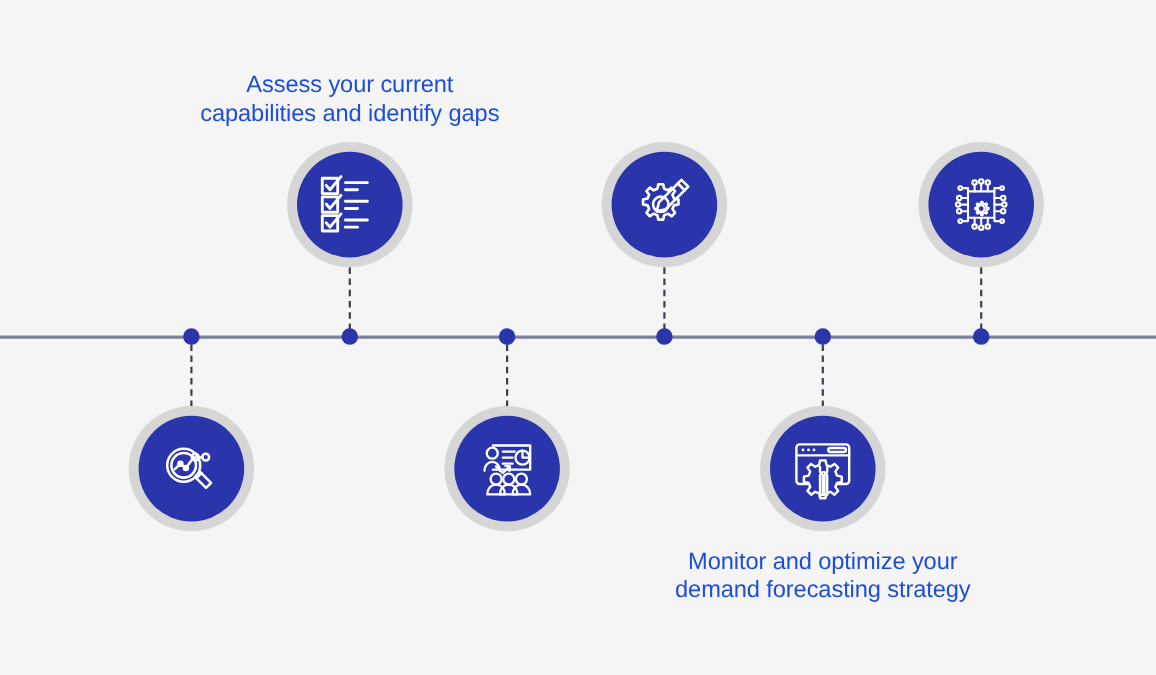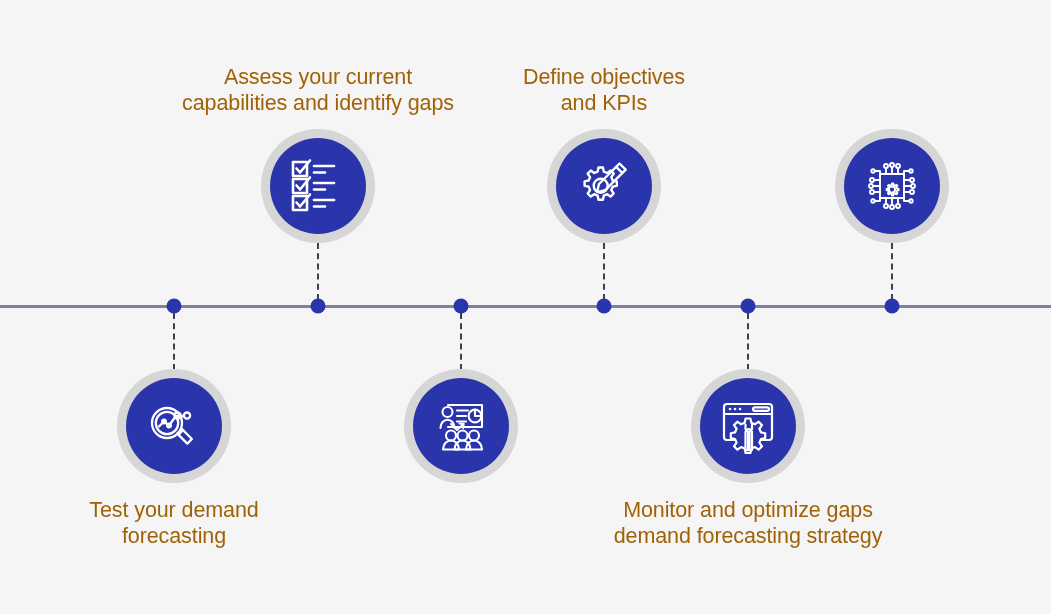--- a/index.html
+++ b/index.html
@@ -41,21 +41,21 @@
     width:96px;height:96px;border-radius:50%;
     background:#2b35ab;
     display:flex;align-items:center;justify-content:center;
   }
   .bubble .disc svg{display:block;}
 
   .label{
     position:absolute;
     transform:translateX(-50%);
     text-align:center;
-    color:#a16207;
+    color:#1d4ed8;
     font-size:21.5px;
     line-height:26px;
     white-space:pre-line;
     letter-spacing:-0.1px;
   }
   .label-top{ }
   .label-bottom{ }
 </style>
 </head>
 <body>
@@ -102,22 +102,20 @@
   <div class="bubble" style="left:604px;top:186px;">
     <div class="disc">
       <svg width="58" height="58" viewBox="0 0 58 58" fill="none" stroke="#ffffff" stroke-width="2.4" stroke-linecap="round" stroke-linejoin="round">
         <path d="M23.5 10.5 l4.4 0 0.9 4.1 3.4 1.4 3.4 -2.4 3.1 3.1 -2.4 3.4 1.4 3.4 4.1 0.9 0 4.4 -4.1 0.9 -1.4 3.4 2.4 3.4 -3.1 3.1 -3.4 -2.4 -3.4 1.4 -0.9 4.1 -4.4 0 -0.9 -4.1 -3.4 -1.4 -3.4 2.4 -3.1 -3.1 2.4 -3.4 -1.4 -3.4 -4.1 -0.9 0 -4.4 4.1 -0.9 1.4 -3.4 -2.4 -3.4 3.1 -3.1 3.4 2.4 3.4 -1.4 z"></path>
         <circle cx="25.7" cy="28.7" r="7"></circle>
         <path d="M44.5 6.5 l6.2 6.2 -20.5 20.5 -8.1 1.9 1.9 -8.1 z"></path>
         <line x1="41.2" y1="9.8" x2="47.4" y2="16"></line>
       </svg>
     </div>
   </div>
-  <div class="label label-top" style="left:604px;top:64px;width:300px;">Define objectives
-and KPIs</div>
 
   <div class="bubble" style="left:892px;top:186px;">
     <div class="disc">
       <svg width="58" height="58" viewBox="0 0 58 58" fill="none" stroke="#ffffff" stroke-width="1.9" stroke-linecap="round" stroke-linejoin="round">
         <rect x="17" y="17" width="24" height="24"></rect>
         <path d="M29 26.5 l1.3 0 0.35 1.6 1.45 0.6 1.35 -0.9 0.95 0.95 -0.9 1.35 0.6 1.45 1.6 0.35 0 1.3 -1.6 0.35 -0.6 1.45 0.9 1.35 -0.95 0.95 -1.35 -0.9 -1.45 0.6 -0.35 1.6 -1.3 0 -0.35 -1.6 -1.45 -0.6 -1.35 0.9 -0.95 -0.95 0.9 -1.35 -0.6 -1.45 -1.6 -0.35 0 -1.3 1.6 -0.35 0.6 -1.45 -0.9 -1.35 0.95 -0.95 1.35 0.9 1.45 -0.6 z"></path>
         <circle cx="29" cy="32.6" r="3.1"></circle>
 
         <line x1="23" y1="17" x2="23" y2="11"></line>
           <circle cx="23" cy="9" r="2"></circle>
@@ -168,22 +166,20 @@
         <circle cx="19" cy="24.5" r="1.8" fill="#ffffff"></circle>
         <circle cx="24" cy="28.5" r="1.8" fill="#ffffff"></circle>
         <polyline points="31,19 39,19"></polyline>
         <circle cx="32.5" cy="18.6" r="3.1"></circle>
         <circle cx="42" cy="18.6" r="3.1"></circle>
         <path d="M32.3 36.6 l4.6 -4.6 10 10 -4.6 4.6 z"></path>
         <line x1="33.6" y1="37.6" x2="38.2" y2="33"></line>
       </svg>
     </div>
   </div>
-  <div class="label label-bottom" style="left:174px;top:497px;width:300px;">Test your demand
-forecasting</div>
 
   <div class="bubble" style="left:461px;top:426px;">
     <div class="disc">
       <svg width="58" height="58" viewBox="0 0 58 58" fill="none" stroke="#ffffff" stroke-width="2.1" stroke-linecap="round" stroke-linejoin="round">
 
         <path d="M16 8 L50 8 L50 30 L16 30"></path>
         <line x1="25" y1="13.5" x2="36" y2="13.5"></line>
         <line x1="25" y1="19" x2="34" y2="19"></line>
         <line x1="25" y1="24.5" x2="34" y2="24.5"></line>
         <circle cx="43" cy="19" r="6.4"></circle>
@@ -214,16 +210,16 @@
         <circle cx="21" cy="12" r="1.3" fill="#ffffff" stroke="none"></circle>
         <rect x="34" y="10.3" width="16" height="3.6" rx="1.8"></rect>
 
         <path d="M26.6 21.5 l4.8 0 0.95 4.3 3.6 1.5 3.65 -2.6 3.4 3.4 -2.6 3.65 1.5 3.6 4.3 0.95 0 4.8 -4.3 0.95 -1.5 3.6 2.6 3.65 -3.4 3.4 -3.65 -2.6 -3.6 1.5 -0.95 4.3 -4.8 0 -0.95 -4.3 -3.6 -1.5 -3.65 2.6 -3.4 -3.4 2.6 -3.65 -1.5 -3.6 -4.3 -0.95 0 -4.8 4.3 -0.95 1.5 -3.6 -2.6 -3.65 3.4 -3.4 3.65 2.6 3.6 -1.5 z" fill="#2b35ab"></path>
 
         <path d="M33 27.5 l0 4.6 -2.5 2.7 0 18.2 2.5 0 0 -18.2 -2.5 -2.7" fill="#2b35ab"></path>
         <path d="M26.5 27.5 l0 4.6 2.6 2.7 0 18.2 -2.6 0 0 -18.2 2.6 -2.7" fill="#2b35ab"></path>
       </svg>
     </div>
   </div>
-  <div class="label label-bottom" style="left:748px;top:497px;width:340px;">Monitor and optimize gaps
+  <div class="label label-bottom" style="left:748px;top:497px;width:340px;">Monitor and optimize your
 demand forecasting strategy</div>
 
 </div>
 
 </body></html>

